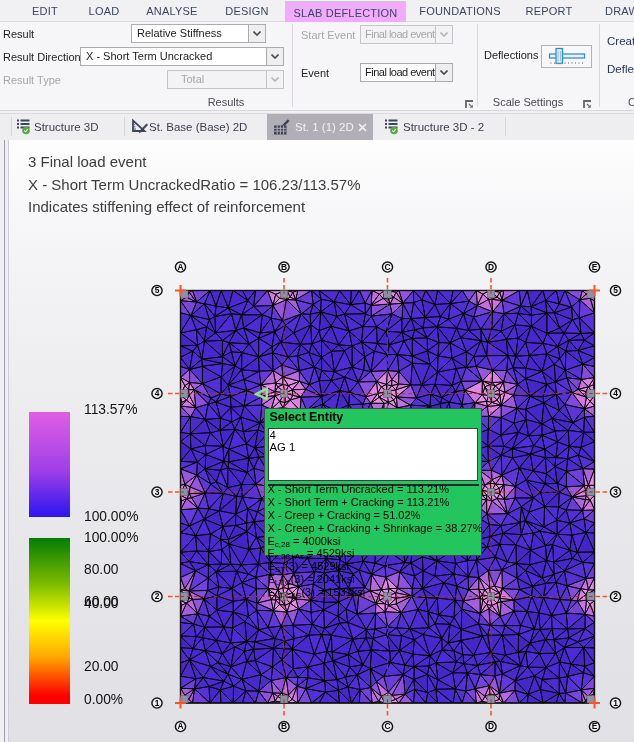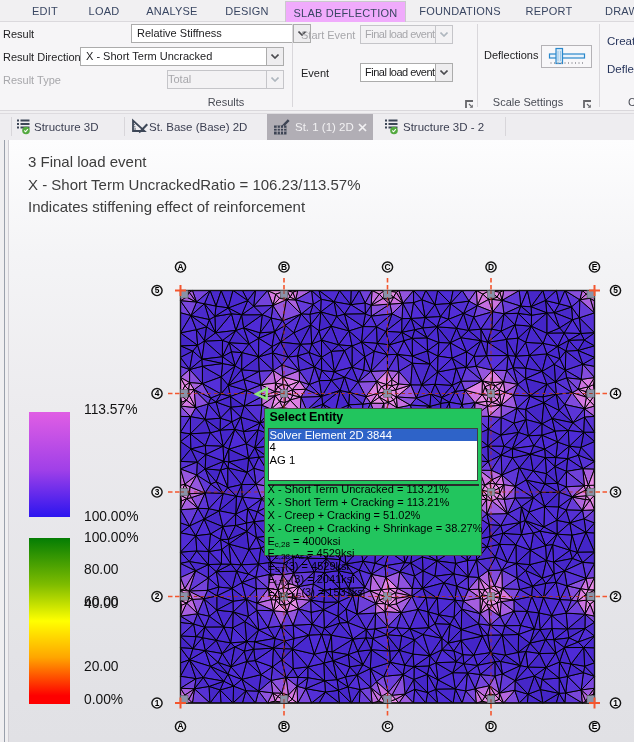--- a/index.html
+++ b/index.html
@@ -43,33 +43,33 @@
 <div class="rtab" style="left:218px;width:58px">DESIGN</div>
 <div id="activetab">SLAB DEFLECTION</div>
 <div class="rtab" style="left:418px;width:84px">FOUNDATIONS</div>
 <div class="rtab" style="left:518px;width:62px">REPORT</div>
 <div class="rtab" style="left:605px;width:60px;text-align:left">DRAW</div>
 <div class="abs" style="left:0;top:21px;width:286px;height:1px;background:#dbd9dd"></div>
 <div class="abs" style="left:405px;top:21px;width:229px;height:1px;background:#dbd9dd"></div>
 <div class="abs" id="ribbon"></div>
 
 <div class="rlabel" style="left:3px;top:28px">Result</div>
-<div class="combo" style="left:131px;top:24px;width:180px">Relative Stiffness<span class="btn">
+<div class="combo" style="left:131px;top:24px;width:135px">Relative Stiffness<span class="btn">
       <svg class="chev" viewBox="0 0 8 5">
         <path d="M0.5 0.5 L4 4 L7.5 0.5" fill="none" stroke="#4a4a4e" stroke-width="1.6"></path>
       </svg>
     </span></div>
 <div class="rlabel" style="left:3px;top:51px">Result Direction</div>
 <div class="combo" style="left:80px;top:47px;width:204px">X - Short Term Uncracked<span class="btn">
       <svg class="chev" viewBox="0 0 8 5">
         <path d="M0.5 0.5 L4 4 L7.5 0.5" fill="none" stroke="#4a4a4e" stroke-width="1.6"></path>
       </svg>
     </span></div>
 <div class="rlabel dis" style="left:3px;top:74px">Result Type</div>
-<div class="combo dis" style="left:167px;top:70px;width:117px;padding-left:0">Total<span class="btn">
+<div class="combo dis" style="left:167px;top:70px;width:117px;padding-left:13px">Total<span class="btn">
       <svg class="chev" viewBox="0 0 8 5">
         <path d="M0.5 0.5 L4 4 L7.5 0.5" fill="none" stroke="#aeb6be" stroke-width="1.6"></path>
       </svg>
     </span></div>
 <div class="gsep" style="left:292px"></div>
 
 <div class="rlabel dis" style="left:301px;top:29px">Start Event</div>
 <div class="combo dis" style="left:360px;top:25px;width:93px;padding-left:4px;letter-spacing:-0.5px">Final load event<span class="btn">
       <svg class="chev" viewBox="0 0 8 5">
         <path d="M0.5 0.5 L4 4 L7.5 0.5" fill="none" stroke="#aeb6be" stroke-width="1.6"></path>
@@ -2626,21 +2626,20 @@
     <text x="615.5" y="599.4" font-size="8.4" font-weight="bold" fill="#000" text-anchor="middle" font-family="Liberation Sans">2</text>
 <circle cx="157" cy="703" r="5.1" fill="#f1f1f3" stroke="#151515" stroke-width="1.45"></circle>
     <text x="157" y="705.9" font-size="8.4" font-weight="bold" fill="#000" text-anchor="middle" font-family="Liberation Sans">1</text>
 <circle cx="615.5" cy="703" r="5.1" fill="#f1f1f3" stroke="#151515" stroke-width="1.45"></circle>
     <text x="615.5" y="705.9" font-size="8.4" font-weight="bold" fill="#000" text-anchor="middle" font-family="Liberation Sans">1</text>
   </svg>
 
 <div class="abs" id="tooltip">
 <div id="tipttl">Select Entity</div>
 <div id="tiplist">
-      <div class="tli sel">Solver Element 2D 3844</div>
       <div class="tli">4</div>
       <div class="tli">AG 1</div>
     </div>
 <div id="tipsep"></div>
 <div class="tline" style="top:74.8px">X - Short Term Uncracked = 113.21%</div>
 <div class="tline" style="top:87.6px">X - Short Term + Cracking = 113.21%</div>
 <div class="tline" style="top:100.4px">X - Creep + Cracking = 51.02%</div>
 <div class="tline" style="top:113.2px">X - Creep + Cracking + Shrinkage = 38.27%</div>
 <div class="tline" style="top:126px">E<sub>c,28</sub> = 4000ksi</div>
 <div class="tline" style="top:138.8px">E<sub>c,28+As</sub> = 4529ksi</div>

